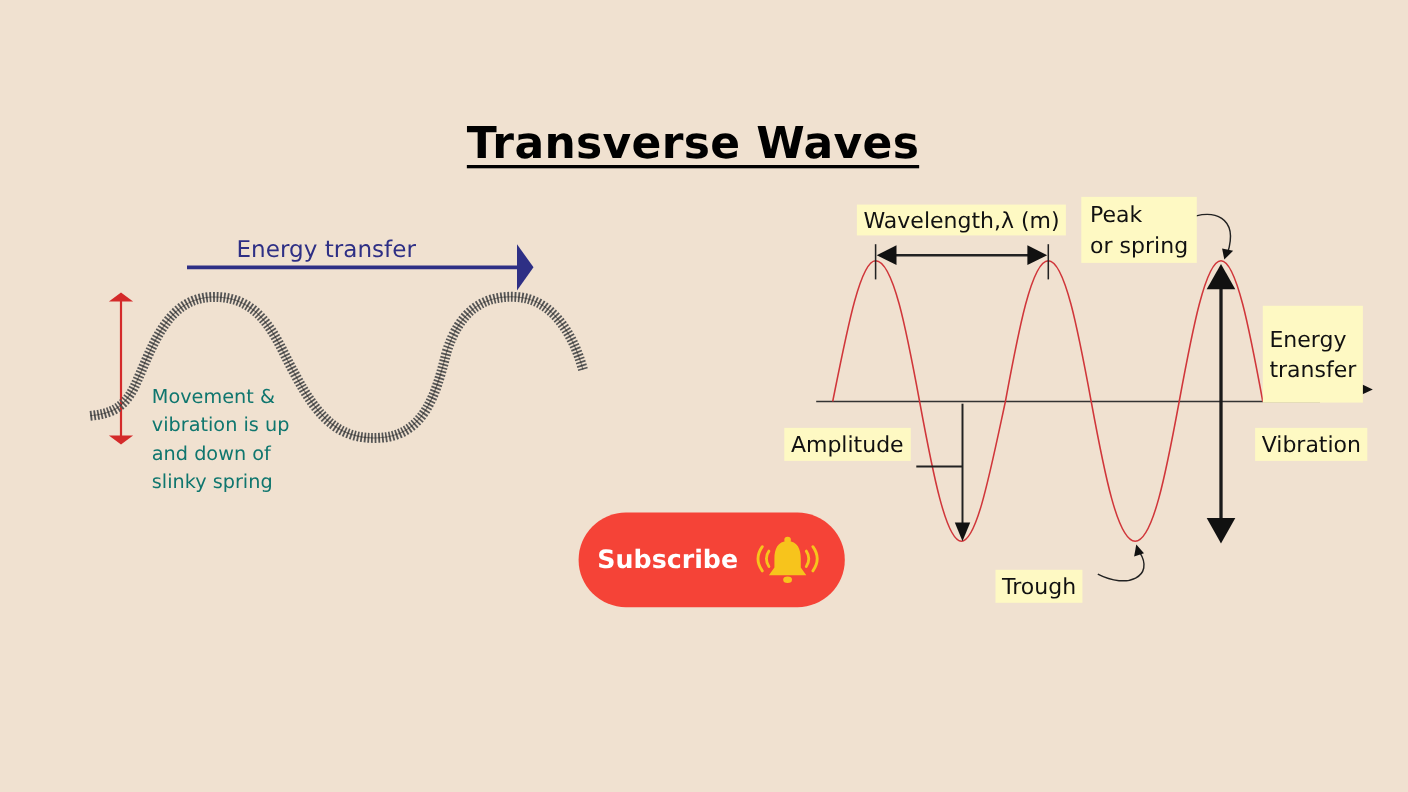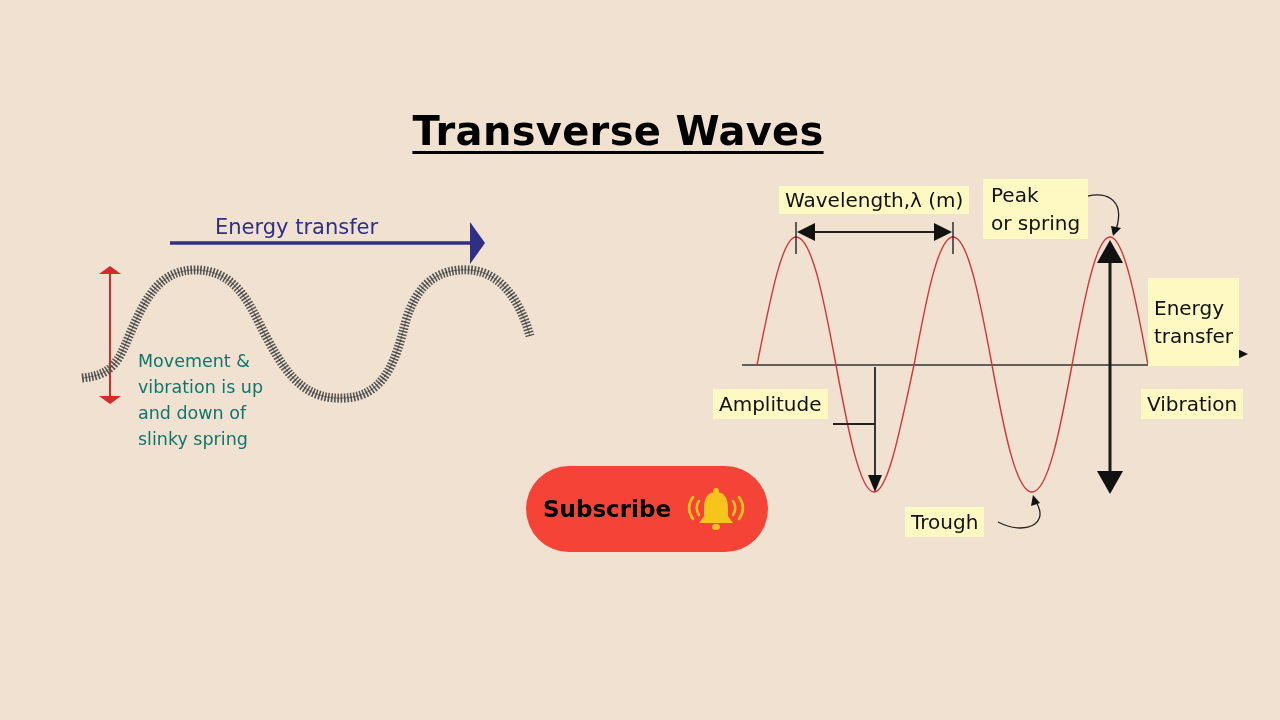--- a/index.html
+++ b/index.html
@@ -8,21 +8,21 @@
     background: #f0e1d0;
     font-family: "DejaVu Sans", "Liberation Sans", sans-serif;
     position: relative;
   }
   .title {
     position: absolute; left: 0; width: 1236px; top: 108px;
     text-align: center;
     font-family: "DejaVu Sans", sans-serif;
     font-weight: bold; font-size: 40px; color: #000;
     text-decoration: underline; text-decoration-thickness: 3px;
-    text-underline-offset: 6px; letter-spacing: 0.3px;
+    text-underline-offset: 6px; letter-spacing: 0.3px; padding-left: 12px;
   }
   svg.diagram { position: absolute; left: 0; top: 0; }
   .lbl {
     position: absolute;
     background: #fef9c3;
     color: #111;
     font-family: "DejaVu Sans", sans-serif;
     font-size: 20px; line-height: 24px;
     padding: 3px 6px;
   }
@@ -36,21 +36,21 @@
     font-family: "DejaVu Sans", sans-serif;
     font-size: 21px;
   }
   .subscribe {
     position: absolute; left: 526px; top: 466px; width: 242px; height: 86px;
     background: #f54337; border-radius: 43px;
     display: flex; align-items: center; box-sizing: border-box; padding-left: 17px;
     cursor: pointer;
   }
   .subscribe .sub-label {
-    color: #000000; font-weight: bold; font-size: 23px;
+    color: #ffffff; font-weight: bold; font-size: 23px;
     font-family: "DejaVu Sans", sans-serif;
   }
   .subscribe .bell { margin-left: 14px; display: flex; align-items: center; }
 </style>
 </head>
 <body>
 
 <div class="title">Transverse Waves</div>
 
 <svg class="diagram" width="1280" height="720" viewBox="0 0 1280 720">
@@ -128,21 +128,21 @@
 <div class="lbl" style="left:983px; top:179px; line-height:28px; padding:2px 8px;">
   <div>Peak</div>
   <div>or spring</div>
 </div>
 <div class="lbl" style="left:1148px; top:278px; line-height:28px; padding:16px 6px;">
   <div>Energy</div>
   <div>transfer</div>
 </div>
 <div class="lbl" style="left:713px; top:389px;">Amplitude</div>
 <div class="lbl" style="left:1117px; top:389px;margin-left:24px;">Vibration</div>
-<div class="lbl" style="left:905px; top:507px;">Trough</div>
+<div class="lbl" style="left:905px; top:518px;">Trough</div>
 
 <div class="subscribe">
   <span class="sub-label">Subscribe</span>
   <span class="bell">
     <svg width="62" height="50" viewBox="0 0 62 50">
       <g fill="none" stroke="#f7c41c" stroke-width="2.6" stroke-linecap="round">
         <path d="M8,13 C3,20 3,28 8,35"></path>
         <path d="M14,17 C11,21 11,27 14,31"></path>
         <path d="M54,13 C59,20 59,28 54,35"></path>
         <path d="M48,17 C51,21 51,27 48,31"></path>

